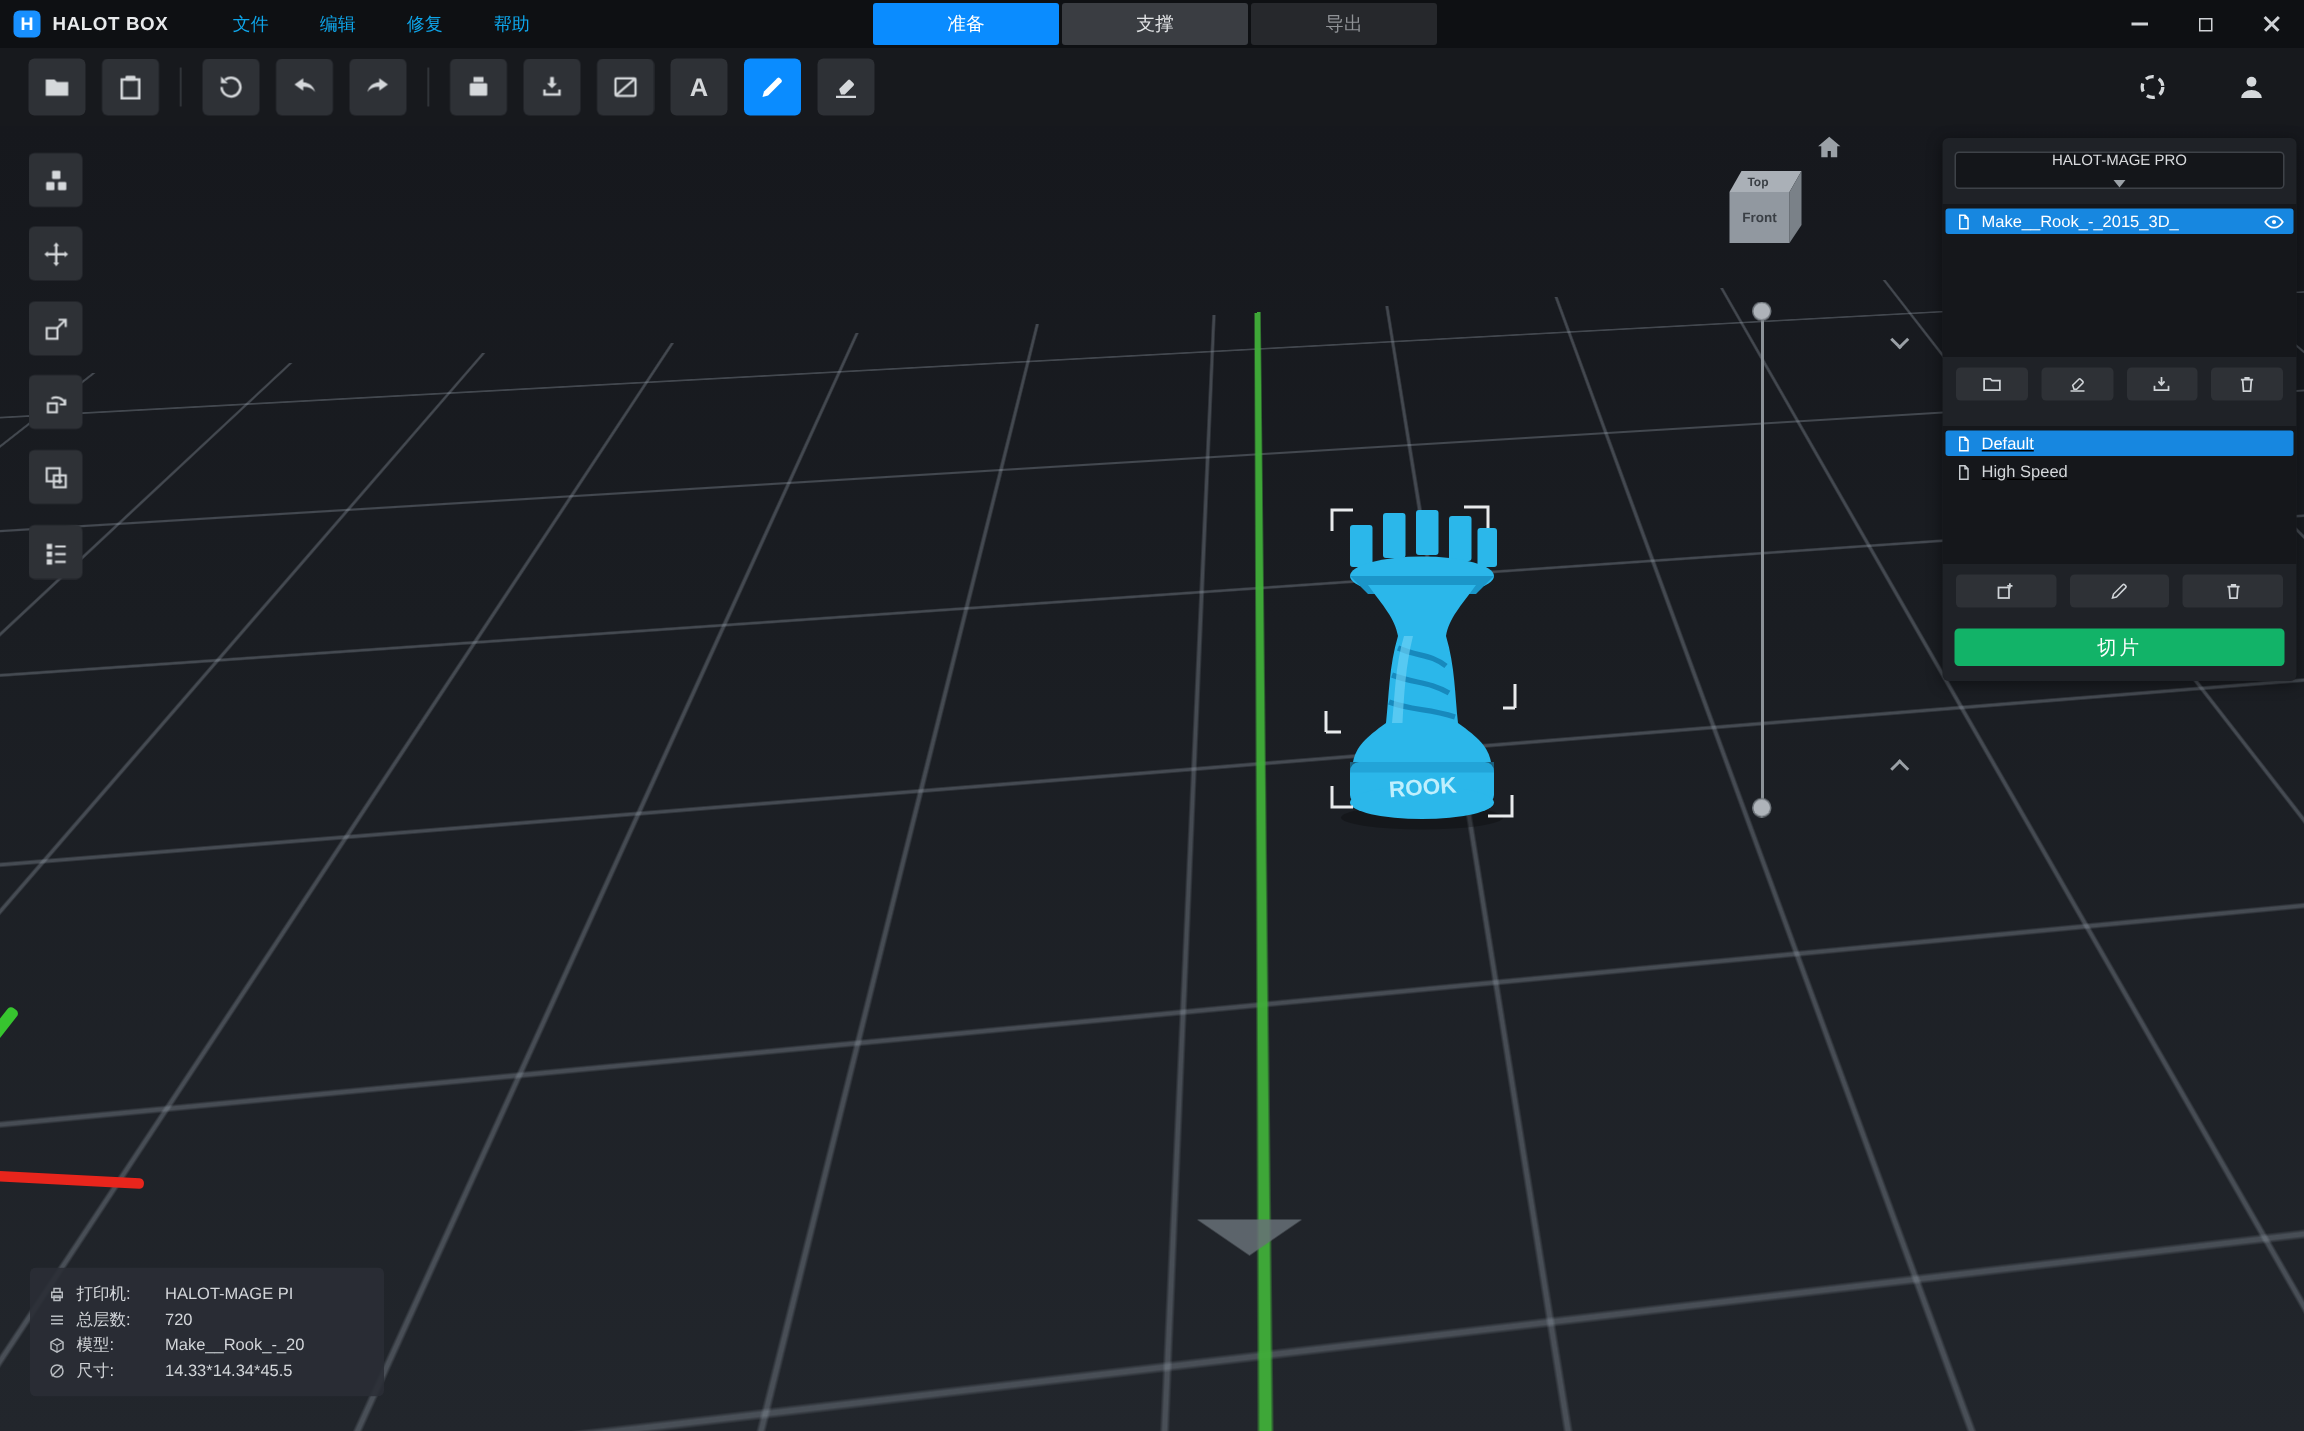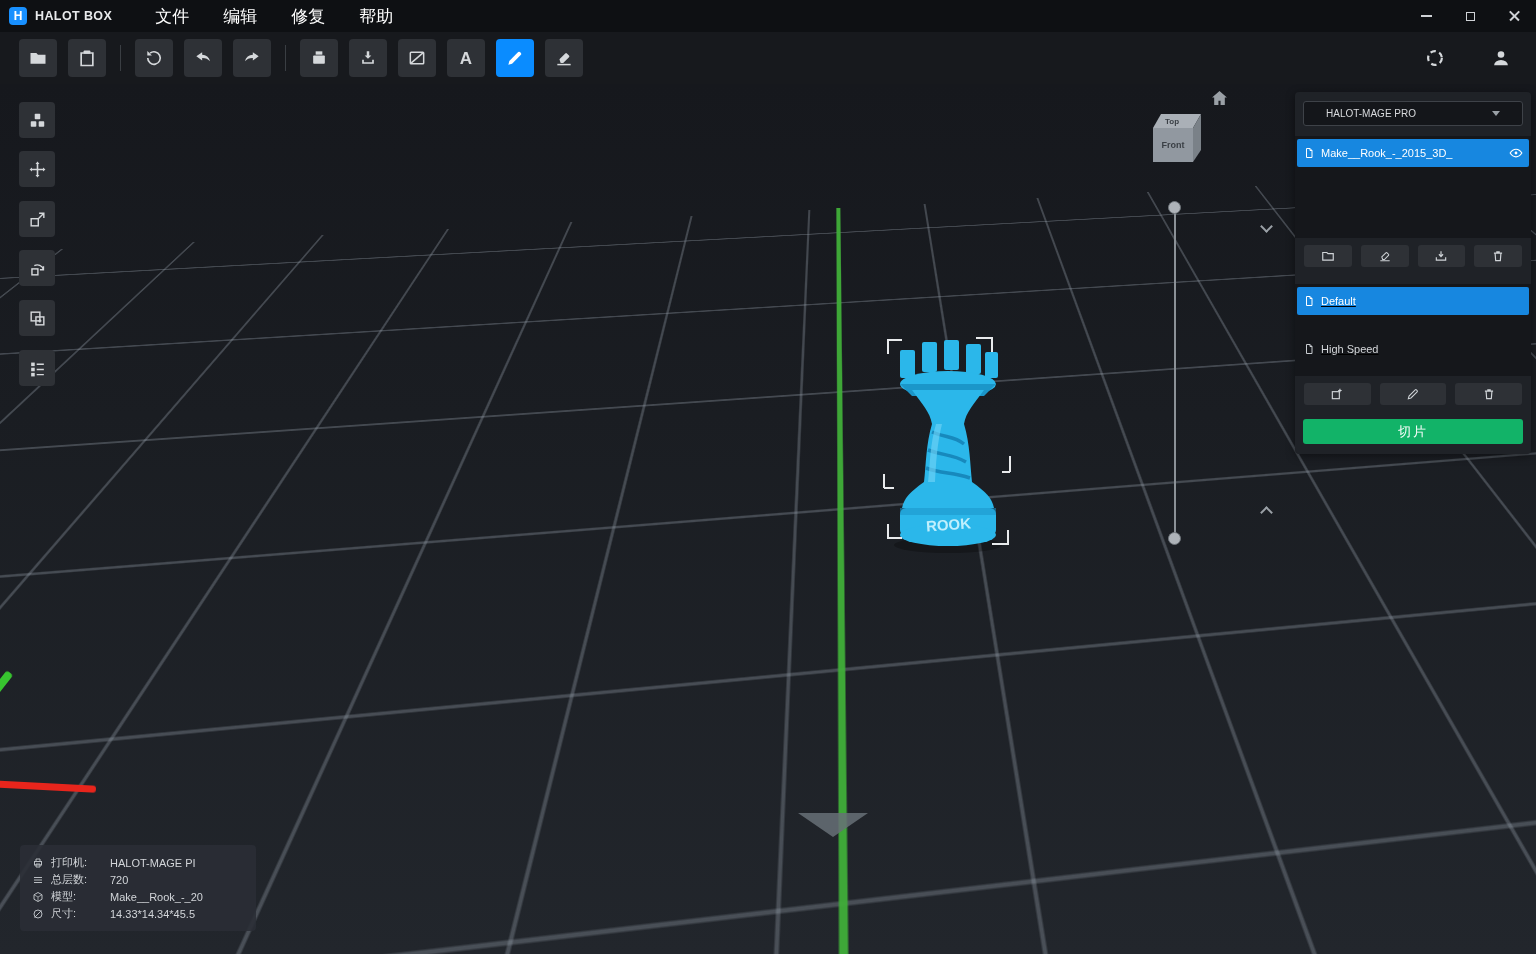--- a/index.html
+++ b/index.html
@@ -7,21 +7,21 @@
   *{box-sizing:border-box;}
   svg{display:block;}
 
   
   .titlebar{position:absolute;left:0;top:0;width:1536px;height:32px;background:#0e1013;
     display:flex;align-items:center;z-index:40;}
   .logo{width:18px;height:18px;border-radius:4px;background:#1890ff;color:#fff;font-size:12px;
     font-weight:bold;display:flex;align-items:center;justify-content:center;margin:0 8px 0 9px;}
   .appname{color:#e8eaec;font-size:12.5px;font-weight:bold;letter-spacing:.4px;margin-right:30px;}
   .menu{display:flex;gap:8px;}
-  .menu-item{color:#ffffff;font-size:17px;padding:4px 13px;cursor:default;border-radius:3px;}
+  .menu-item{color:#0ea5e9;font-size:12px;padding:4px 13px;cursor:default;border-radius:3px;}
   .tabs{position:absolute;left:582px;top:0;height:32px;display:flex;align-items:center;gap:2px;}
   .tab{width:124px;height:28px;line-height:28px;text-align:center;font-size:12.5px;border-radius:2px;}
   .tab.active{background:#0a8cff;color:#fff;}
   .tab.idle{background:#3a3d42;color:#e2e4e6;}
   .tab.dim{background:#26282c;color:#8f9296;}
   .winbtns{margin-left:auto;display:flex;height:32px;}
   .winbtn{width:44px;height:32px;display:flex;align-items:center;justify-content:center;}
   .mini-bar{width:11px;height:2px;background:#cfd2d6;}
   .max-sq{width:9px;height:9px;border:1.4px solid #cfd2d6;}
   .close-x{position:relative;width:11px;height:11px;}
@@ -72,29 +72,29 @@
   .chev{position:absolute;width:9px;height:9px;border-right:2px solid #9aa0a6;border-bottom:2px solid #9aa0a6;}
   .chev.down{left:1262px;top:138px;transform:rotate(45deg);}
   .chev.up{left:1262px;top:424px;transform:rotate(-135deg);}
 
   
   .rpanel{position:absolute;left:1295px;top:92px;width:236px;background:#1f2227;border-radius:4px;
     overflow:hidden;z-index:45;box-shadow:0 2px 10px rgba(0,0,0,.45);padding-bottom:10px;}
   .sec-head{height:26px;background:#2c2f35;display:flex;align-items:center;gap:7px;padding:0 9px;
     font-size:12px;color:#e8eaec;}
   .dropdown{margin:9px 8px 10px;height:25px;background:#14161a;border:1px solid #3e4248;border-radius:3px;
-    display:flex;align-items:center;justify-content:space-between;padding:0 22px;font-size:10px;color:#d8dadd;}
+    display:flex;align-items:center;justify-content:space-between;padding:0 0;font-size:10px;color:#d8dadd;flex-direction:column;}
   .caret{width:0;height:0;border-left:4px solid transparent;border-right:4px solid transparent;
     border-top:5px solid #9aa0a6;}
   .chkwrap{margin-left:auto;display:flex;align-items:center;gap:4px;font-size:11px;color:#e4e6e8;}
   .chk{width:13px;height:13px;border-radius:2px;background:#0a8cff;display:flex;align-items:center;justify-content:center;}
   .list{background:#15171b;margin:0;padding:3px 2px;}
   .list.models{height:102px;} .list.params{height:92px;text-decoration:underline;}
-  .row{height:28px;display:flex;align-items:center;gap:6px;padding:0 6px;font-size:11px;color:#d4d7da;
-    border-radius:2px;margin-bottom:20px;}
+  .row{height:17px;display:flex;align-items:center;gap:6px;padding:0 6px;font-size:11px;color:#d4d7da;
+    border-radius:2px;margin-bottom:2px;}
   .row.selected{background:#1787e0;color:#fff;}
   .row .grow{flex:1;white-space:nowrap;overflow:hidden;}
   .btn-row{display:flex;gap:9px;padding:7px 9px 5px;}
   .sbtn{flex:1;height:22px;background:#2e3136;border-radius:3px;display:flex;align-items:center;justify-content:center;}
   .gap12{height:12px;}
   .slice-btn{margin:9px 8px 0;height:25px;border-radius:3px;background:#12b368;color:#fff;font-size:13px;
     display:flex;align-items:center;justify-content:center;letter-spacing:2px;}
 
   
   .info{position:absolute;left:20px;top:845px;width:236px;background:rgba(42,46,53,.88);border-radius:4px;
@@ -109,20 +109,25 @@
 <div class="titlebar">
   <div class="logo">
       <span>H</span>
     </div>
   <div class="appname">HALOT BOX</div>
   <div class="menu">
     <div class="menu-item">文件</div>
     <div class="menu-item">编辑</div>
     <div class="menu-item">修复</div>
     <div class="menu-item">帮助</div>
+  </div>
+  <div class="tabs">
+    <div class="tab active">准备</div>
+    <div class="tab idle">支撑</div>
+    <div class="tab dim">导出</div>
   </div>
   <div class="winbtns">
     <div class="winbtn">
         <span class="mini-bar"></span>
       </div>
     <div class="winbtn">
         <span class="max-sq"></span>
       </div>
     <div class="winbtn">
         <span class="close-x">

